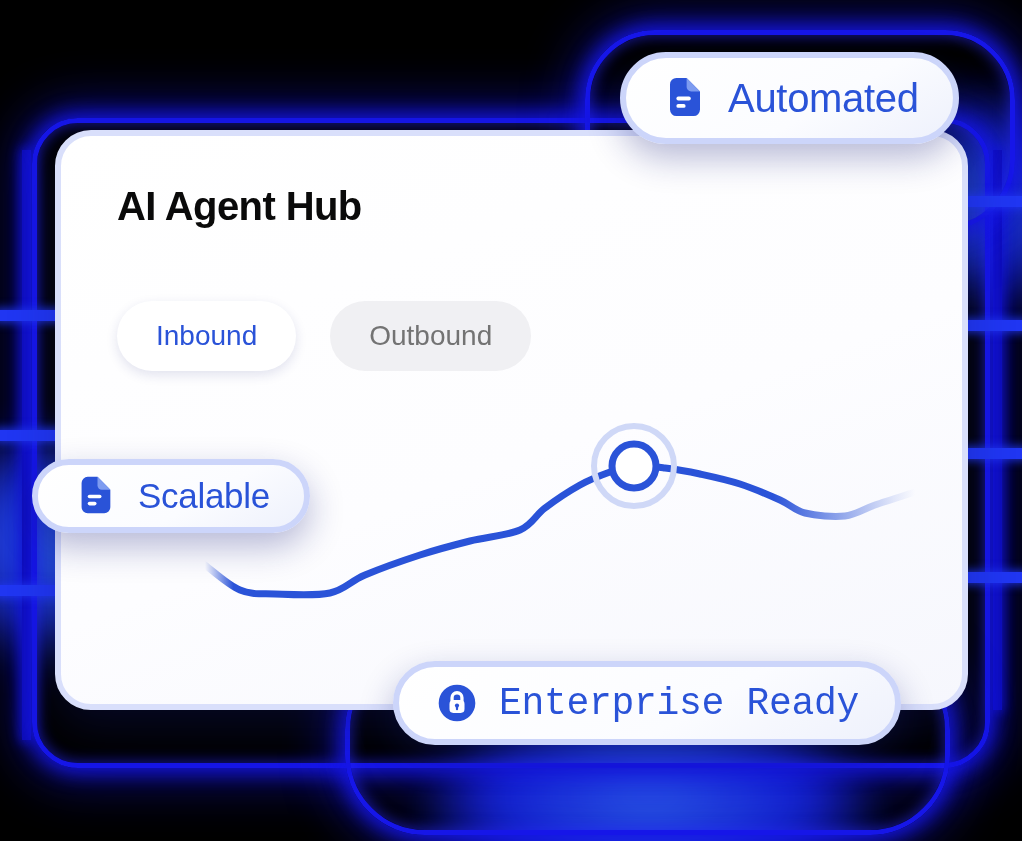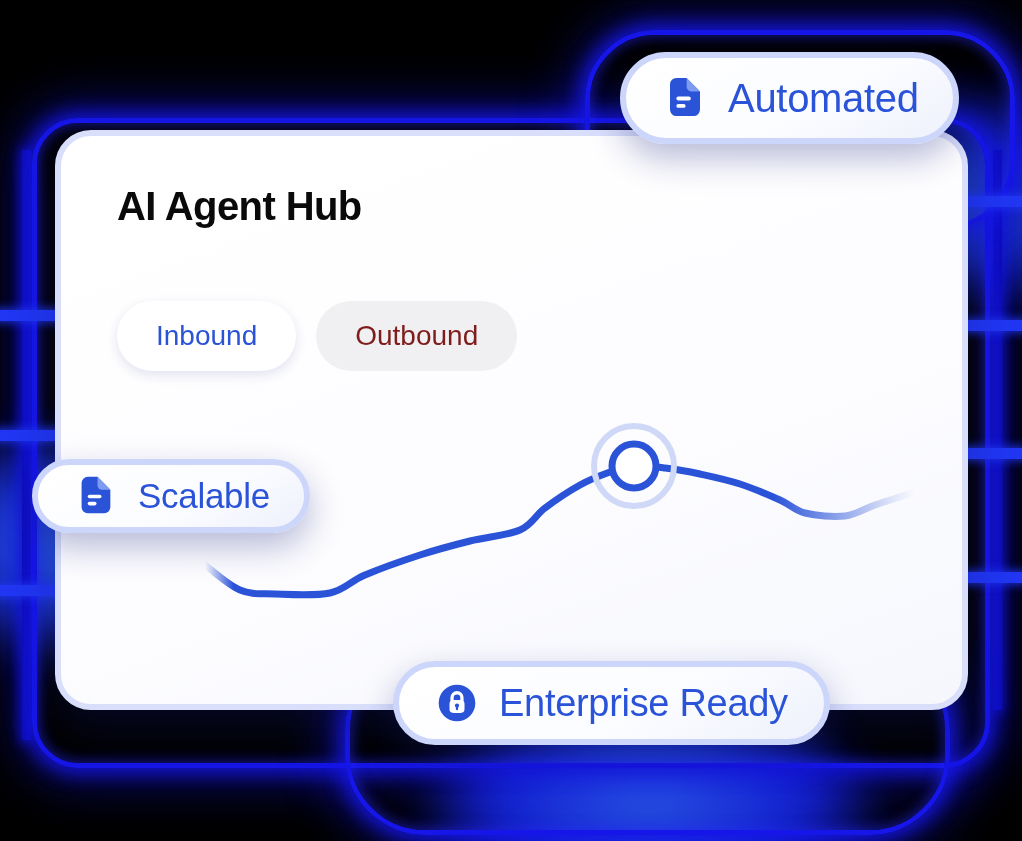--- a/index.html
+++ b/index.html
@@ -118,39 +118,39 @@
     letter-spacing: -0.6px;
     white-space: nowrap;
   }
 
   
   .tabs {
     position: absolute;
     left: 56px;
     top: 165px;
     display: flex;
-    gap: 20px;
+    gap: 34px;
   }
   .tab {
     border-radius: 999px;
     font-size: 28px;
     padding: 19px 39px;
     white-space: nowrap;
     border: none;
     cursor: pointer;
     font-family: "Liberation Sans", sans-serif;
   }
   .tab-active {
     background: #ffffff;
     color: #2a53d8;
     box-shadow: 0 4px 12px rgba(30,40,120,0.13);
   }
   .tab-inactive {
     background: #f0f0f3;
-    color: #7f1d1d;
+    color: #737373;
   }
 
   
   .chart {
     position: absolute;
     left: 0;
     top: 0;
     width: 913px;
     height: 580px;
     pointer-events: none;
@@ -173,21 +173,21 @@
     font-size: 35px;
     color: #2a53d8;
     letter-spacing: -0.3px;
   }
 
   .badge-automated { left: 620px; top: 52px;  padding: 16px 34px; text-align: center; }
   .badge-scalable  { left: 32px;  top: 459px; padding: 8px 34px; }
   .badge-enterprise{ left: 393px; top: 661px; padding: 14px 36px; }
 
   .badge-automated .badge-label { font-size: 40px; }
-  .badge-enterprise .badge-label { font-size: 38px; }
+  .badge-enterprise .badge-label { font-size: 38px; font-family: Liberation Mono, monospace; }
 
   .icon-wrap { display: flex; align-items: center; justify-content: center; }
 </style>
 </head>
 <body>
 
 <div id="stage">
 
   <div class="blob blob-left"></div>
   <div class="blob blob-right-top"></div>

